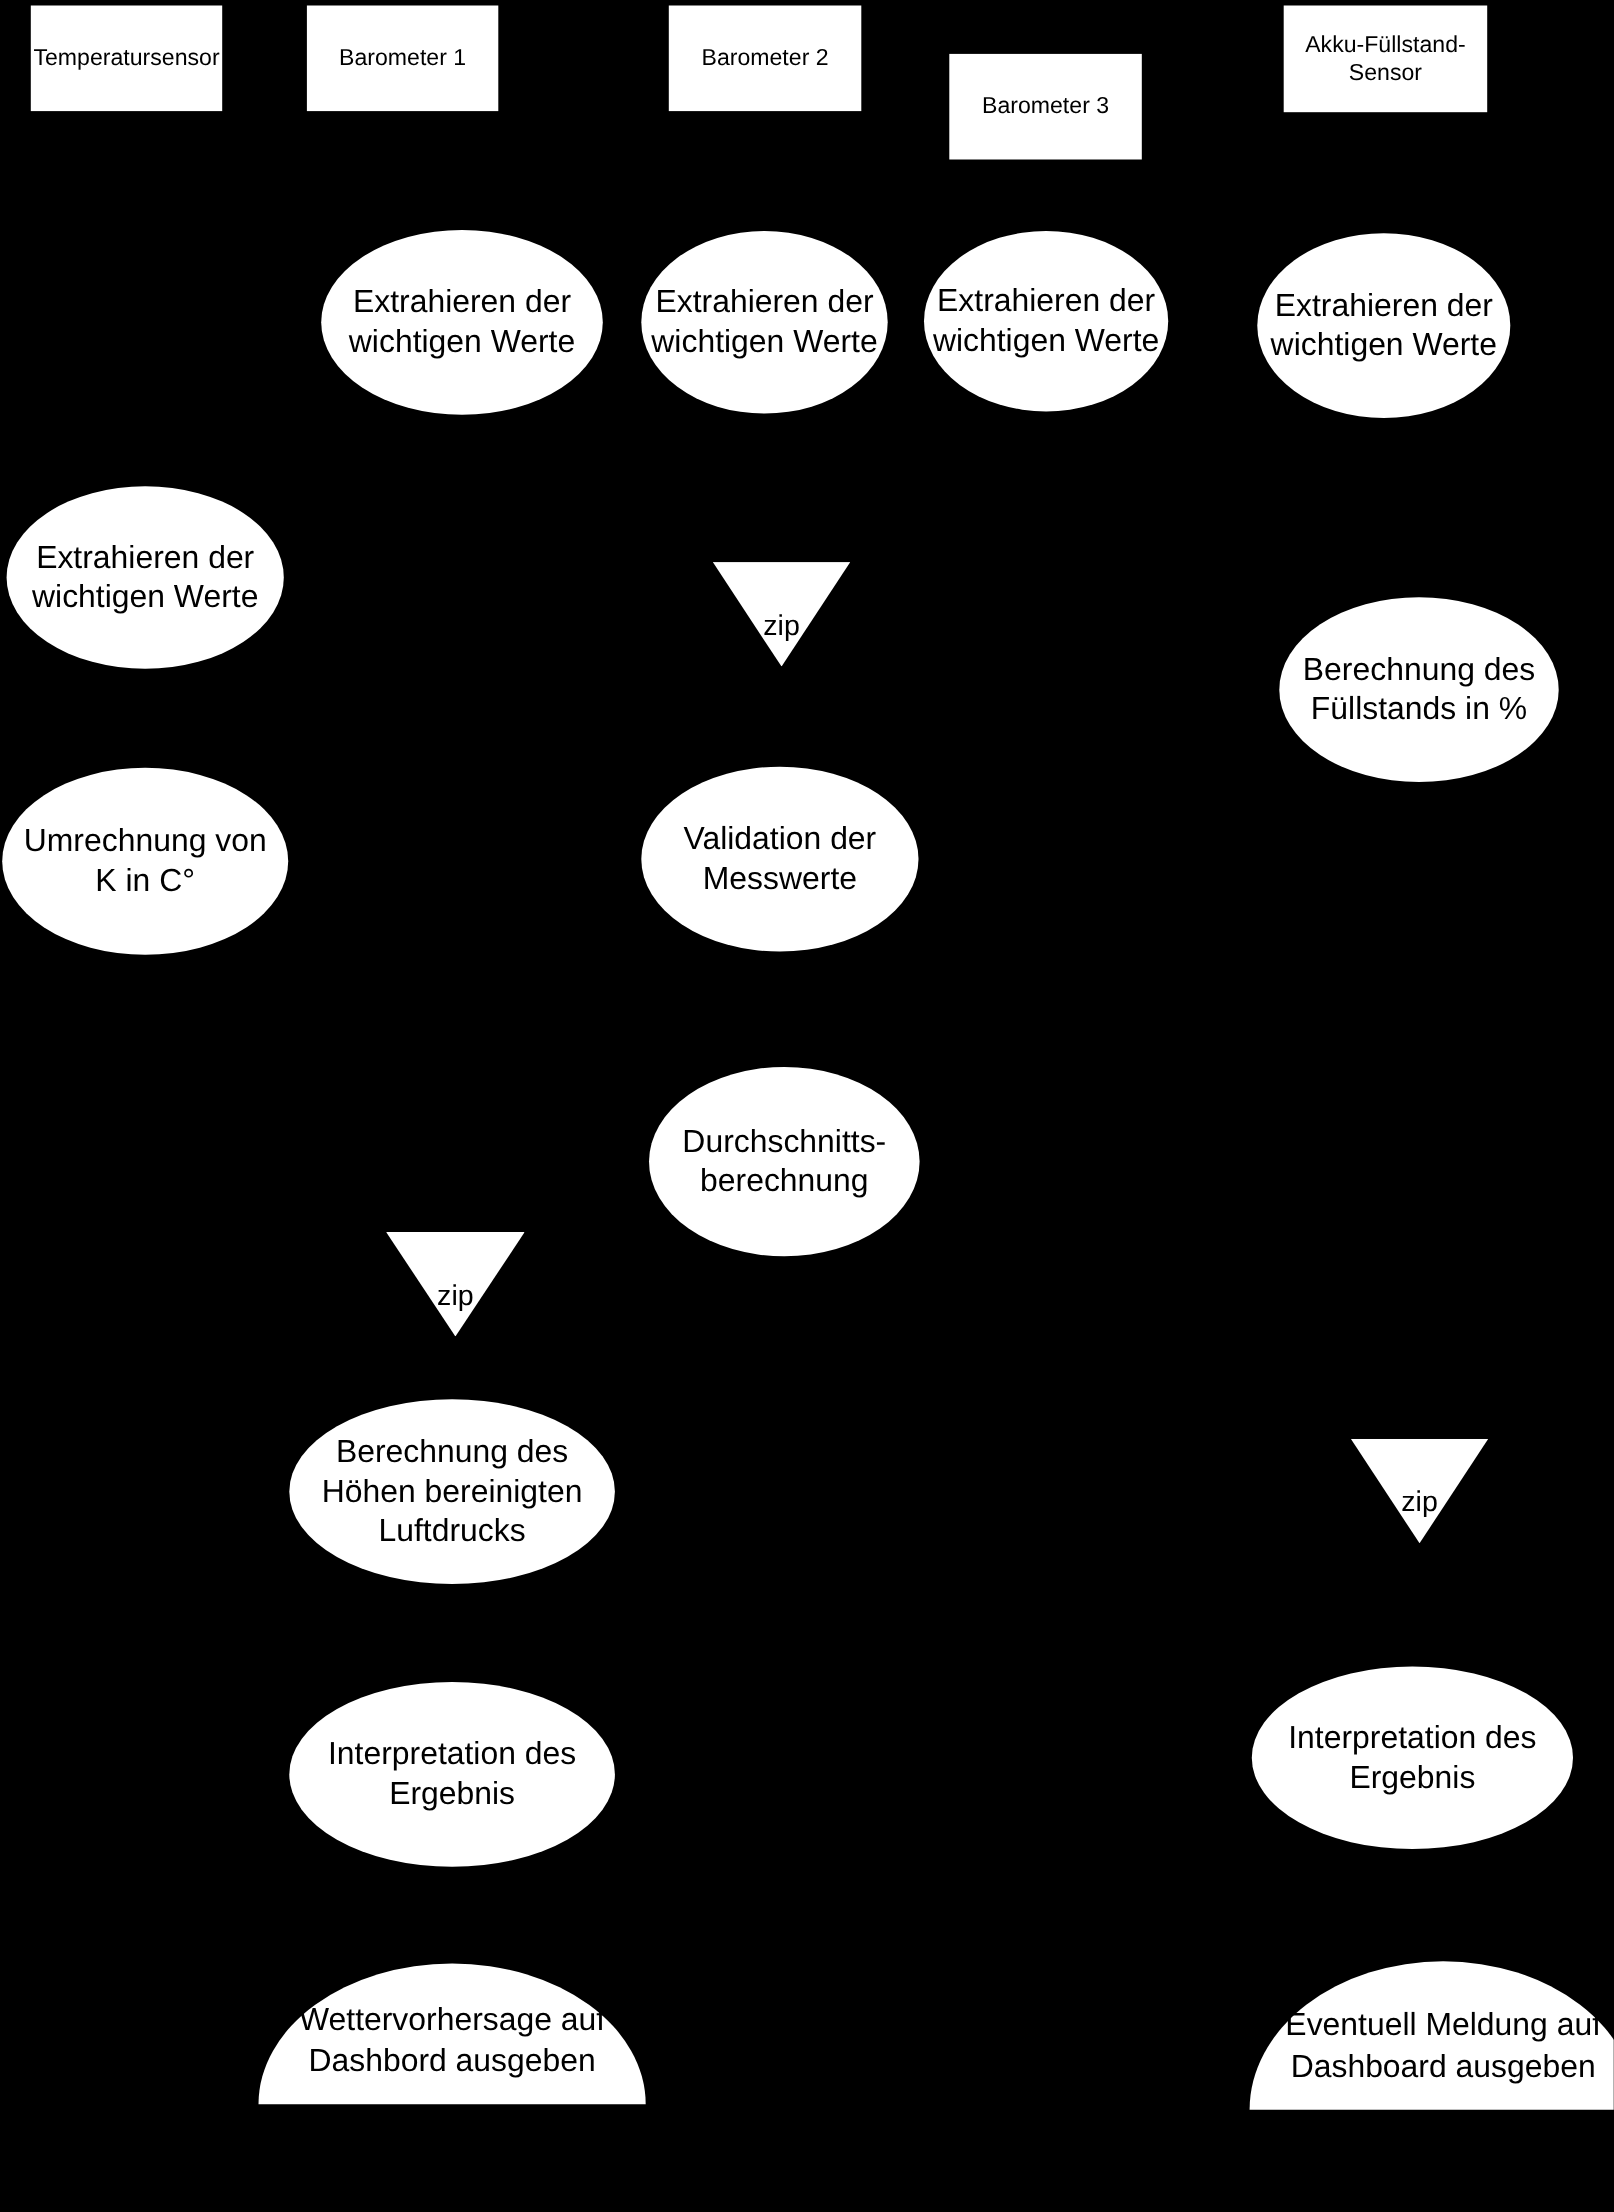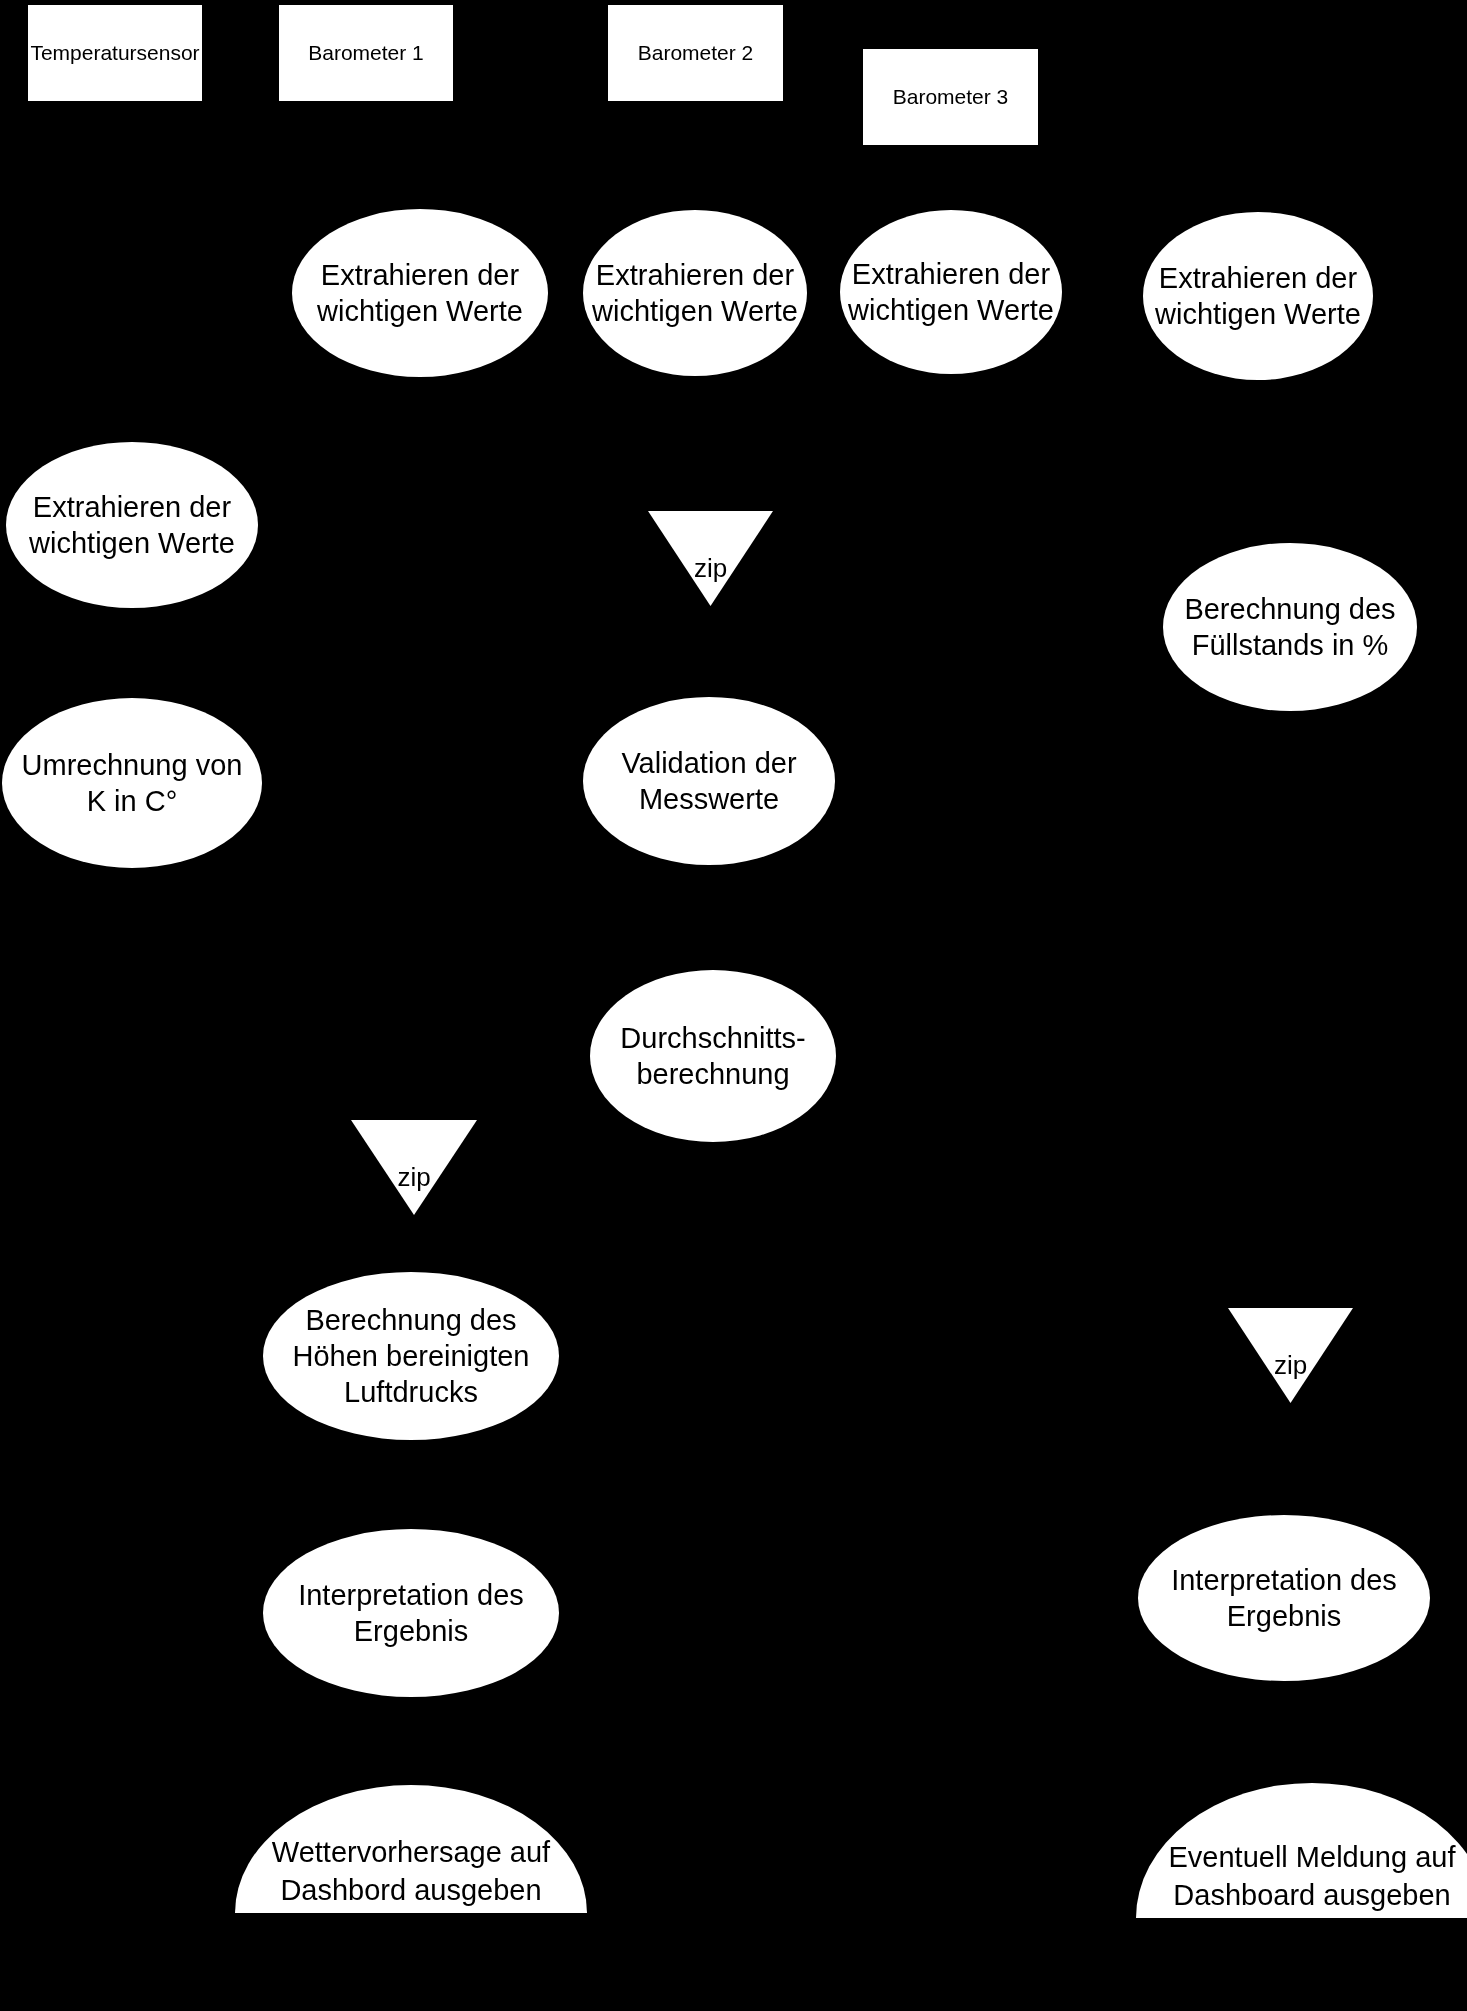--- a/index.html
+++ b/index.html
@@ -41,41 +41,45 @@
   .zip {
     clip-path: polygon(0 0, 100% 0, 50% 100%);
     align-items: center;
     padding-top: 19px;
     font-size: 26px;
     line-height: 30px;
   }
   .dome {
     border-radius: 50% 50% 0 0 / 100% 100% 0 0;
     align-items: flex-end;
-    padding-bottom: 4px;
+    padding-bottom: 20px;
     font-size: 29px;
     line-height: 38px;
   }
 </style>
 </head>
 <body>
 
 <div id="canvas">
 
   <div class="node rect" style="left:28px; top:5px; width:174px; height:96px;">
     <span class="label">Temperatursensor</span>
   </div>
   <div class="node rect" style="left:279px; top:5px; width:174px; height:96px;">
     <span class="label">Barometer 1</span>
   </div>
   <div class="node rect" style="left:608px; top:5px; width:175px; height:96px;">
     <span class="label">Barometer 2</span>
   </div>
   <div class="node rect" style="left:863px; top:5px; width:175px; height:96px;margin-top:44px;">
     <span class="label">Barometer 3</span>
+  </div>
+  <div class="node rect" style="left:1167px; top:5px; width:185px; height:97px;">
+    <span class="label">Akku-Füllstand-
+Sensor</span>
   </div>
 
   <div class="node ellipse" style="left:292px; top:209px; width:256px; height:168px;">
     <span class="label">Extrahieren der
 wichtigen Werte</span>
   </div>
   <div class="node ellipse" style="left:583px; top:210px; width:224px; height:166px;">
     <span class="label">Extrahieren der
 wichtigen Werte</span>
   </div>

